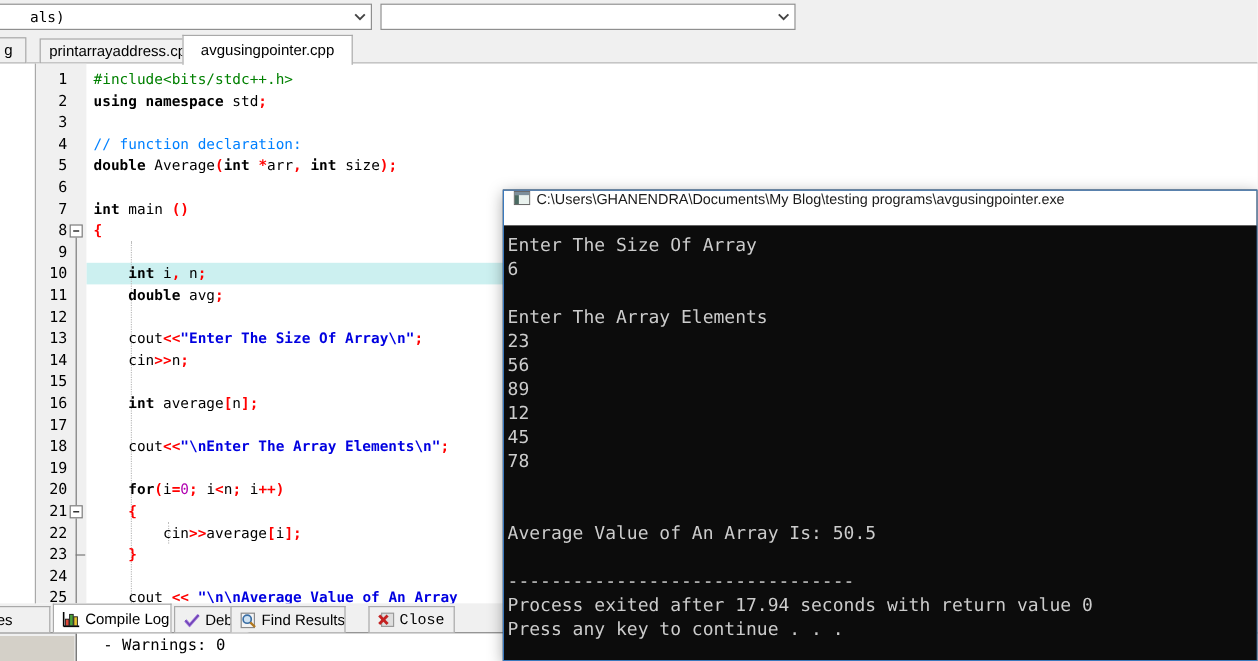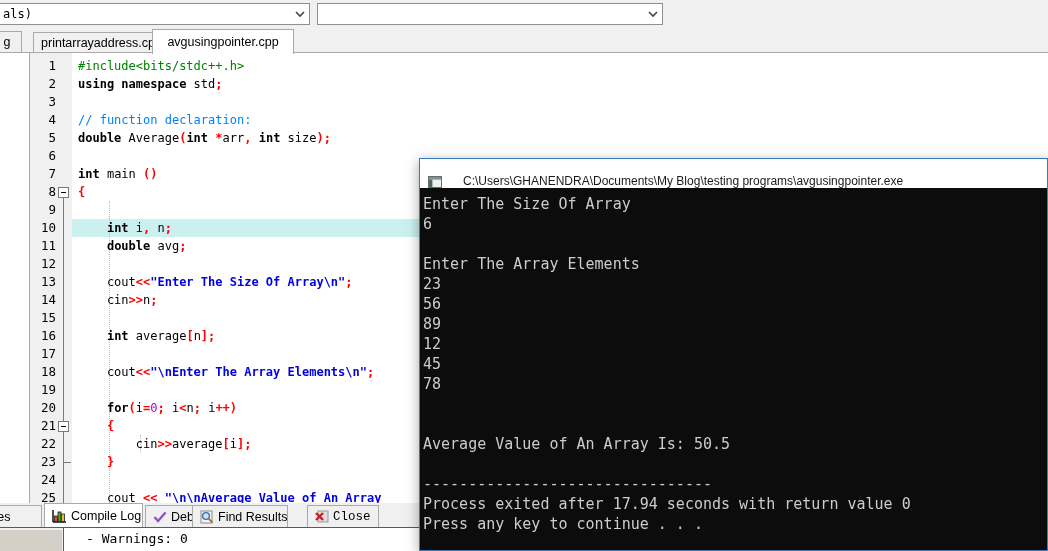--- a/index.html
+++ b/index.html
@@ -6,21 +6,21 @@
   #app{position:relative;width:1048px;height:551px;background:#f0f0f0;overflow:hidden;
        font-family:"Liberation Sans",sans-serif;font-size:12px;color:#000;}
 
   
   #toolbar{position:absolute;left:0;top:0;width:1048px;height:27px;background:#f0f0f0;}
   .combo{position:absolute;top:3px;height:22px;background:#fff;border:1px solid #8f8f8f;
          box-sizing:border-box;display:flex;align-items:center;}
   #combo1{left:-2px;width:312px;}
   #combo2{left:317px;width:346px;}
   .combo .val{flex:1;padding-left:4px;font-family:"DejaVu Sans Mono",monospace;font-size:12px;
-              white-space:nowrap;overflow:hidden;}
+              white-space:nowrap;overflow:hidden;margin-left:22px;}
   .combo .chev{width:18px;display:flex;justify-content:center;align-items:center;}
 
   
   #tabrow{position:absolute;left:0;top:27px;width:1048px;height:26px;background:#f0f0f0;
           border-bottom:1px solid #a9a9a9;box-sizing:border-box;}
   .etab{position:absolute;box-sizing:border-box;border:1px solid #a9a9a9;display:flex;
         align-items:center;justify-content:center;font-size:12.5px;white-space:nowrap;overflow:hidden;}
   #docktab{left:-8px;top:4px;width:30px;height:22px;background:#f0f0f0;}
   #etab1{left:33px;top:5px;width:137px;height:21px;background:#f1f1f1;}
   #etab2{left:152px;top:2px;width:142px;height:25px;background:#fff;border-bottom:none;z-index:3;}
@@ -66,21 +66,21 @@
   #rgray{position:absolute;left:0;top:2px;width:62px;bottom:0;background:#d4d0c8;}
   #rlog{position:absolute;left:63px;top:0;right:0;bottom:0;background:#fff;
         border-left:1px solid #5a5a5a;box-sizing:border-box;}
   #rlogtext{padding:3px 0 0 22px;font-family:"DejaVu Sans Mono",monospace;font-size:13px;color:#000;}
 
   
   #console{position:absolute;left:419px;top:158px;width:629px;height:393px;z-index:10;
            border:1px solid var(--c-conborder,#3a79bd);box-sizing:border-box;
            box-shadow:0 3px 12px rgba(0,0,0,0.35);background:var(--c-conbg,#0c0c0c);}
   #contitle{position:absolute;left:0;top:0;right:0;height:29px;background:#fff;
-            display:flex;align-items:flex-end;padding-left:8px;box-sizing:border-box;gap:21px;}
+            display:flex;align-items:flex-start;padding-left:8px;box-sizing:border-box;gap:5px;}
   #contitletext{font-size:12px;color:#1a1a1a;white-space:nowrap;overflow:hidden;}
   #conbody{position:absolute;left:0;top:29px;right:0;bottom:0;background:var(--c-conbg,#0c0c0c);
            padding:6px 0 0 3px;overflow:hidden;}
   .conline{height:20px;line-height:20px;white-space:pre;font-family:"DejaVu Sans Mono",monospace;
            font-size:15px;color:var(--c-confg,#cccccc);}
   svg{display:block;}
 </style>
 </head>
 <body>
 

